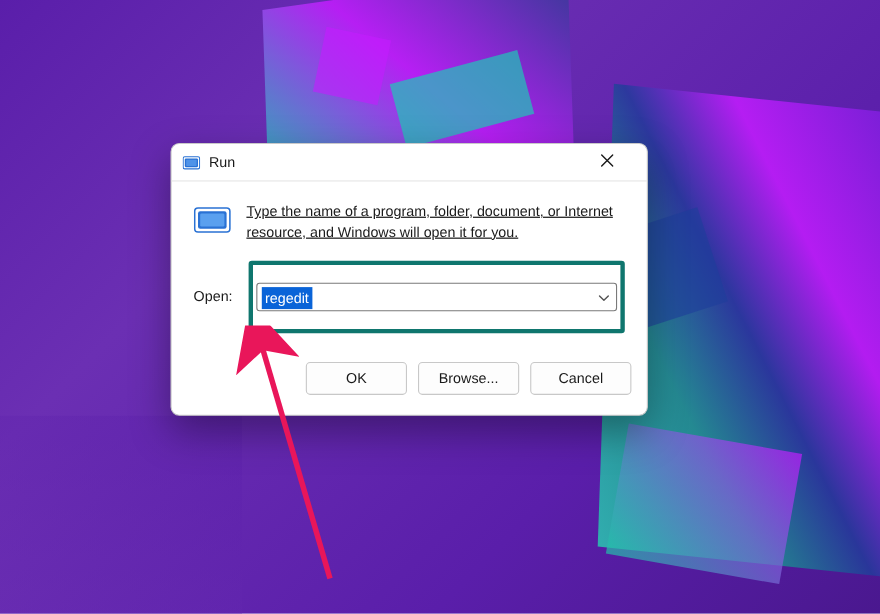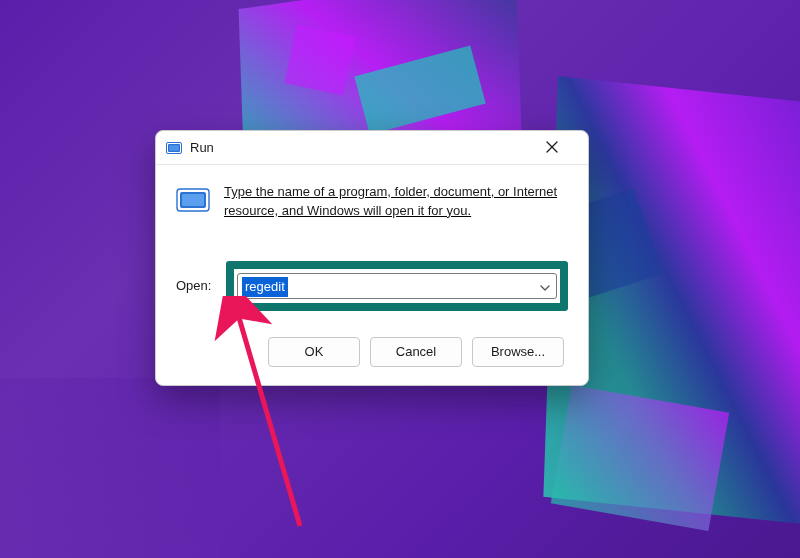--- a/index.html
+++ b/index.html
@@ -92,33 +92,33 @@
   .desc-text {
     font-size: 13px;
     color: #1a1a1a;
     line-height: 1.45;
   }
 
   .open-row {
     display: flex;
     align-items: center;
     gap: 10px;
-    margin-top: 40px;
+    margin-top: 16px;
   }
   .open-label {
     font-size: 13px;
     color: #1a1a1a;
     min-width: 40px;
   }
   .combo-wrap {
     position: relative;
     flex: 1;
-    border: 8px solid #0f766e;
+    border: 4px solid #0f766e;
     border-radius: 3px;
-    padding: 4px 3px;
+    padding: 16px 3px;
   }
   .combo {
     position: relative;
     display: flex;
     align-items: stretch;
     border: 1px solid #7a7a7a;
     border-radius: 3px;
     height: 26px;
     background: #fff;
   }
@@ -146,21 +146,21 @@
     width: 22px;
     display:flex; align-items:center; justify-content:center;
     border-left: 0;
     cursor: pointer;
   }
 
   .button-row {
     display: flex;
     justify-content: flex-end;
     gap: 10px;
-    padding: 20px 24px 18px 20px;
+    padding: 20px 14px 18px 20px;
     align-items: flex-end;
   }
   .btn {
     min-width: 92px;
     height: 30px;
     border: 1px solid #c8c8c8;
     background: #fdfdfd;
     border-radius: 4px;
     font-size: 13px;
     color: #1a1a1a;
@@ -232,22 +232,22 @@
                 </svg>
               </span>
             </div>
           </div>
         </div>
       </div>
     </div>
 
     <div class="button-row">
       <button class="btn">OK</button>
+      <button class="btn">Browse...</button>
       <button class="btn">Cancel</button>
-      <button class="btn">Browse...</button>
     </div>
   </div>
 
   <svg class="arrow" width="130" height="240" viewBox="0 0 130 240">
     <defs>
       <marker id="ah" markerWidth="12" markerHeight="12" refX="6" refY="6" orient="auto">
         <path d="M0 0 L12 6 L0 12 L3 6 Z" fill="#e9165a"></path>
       </marker>
     </defs>
     <line x1="110" y1="230" x2="45" y2="8" stroke="#e9165a" stroke-width="5" marker-end="url(#ah)"></line>

